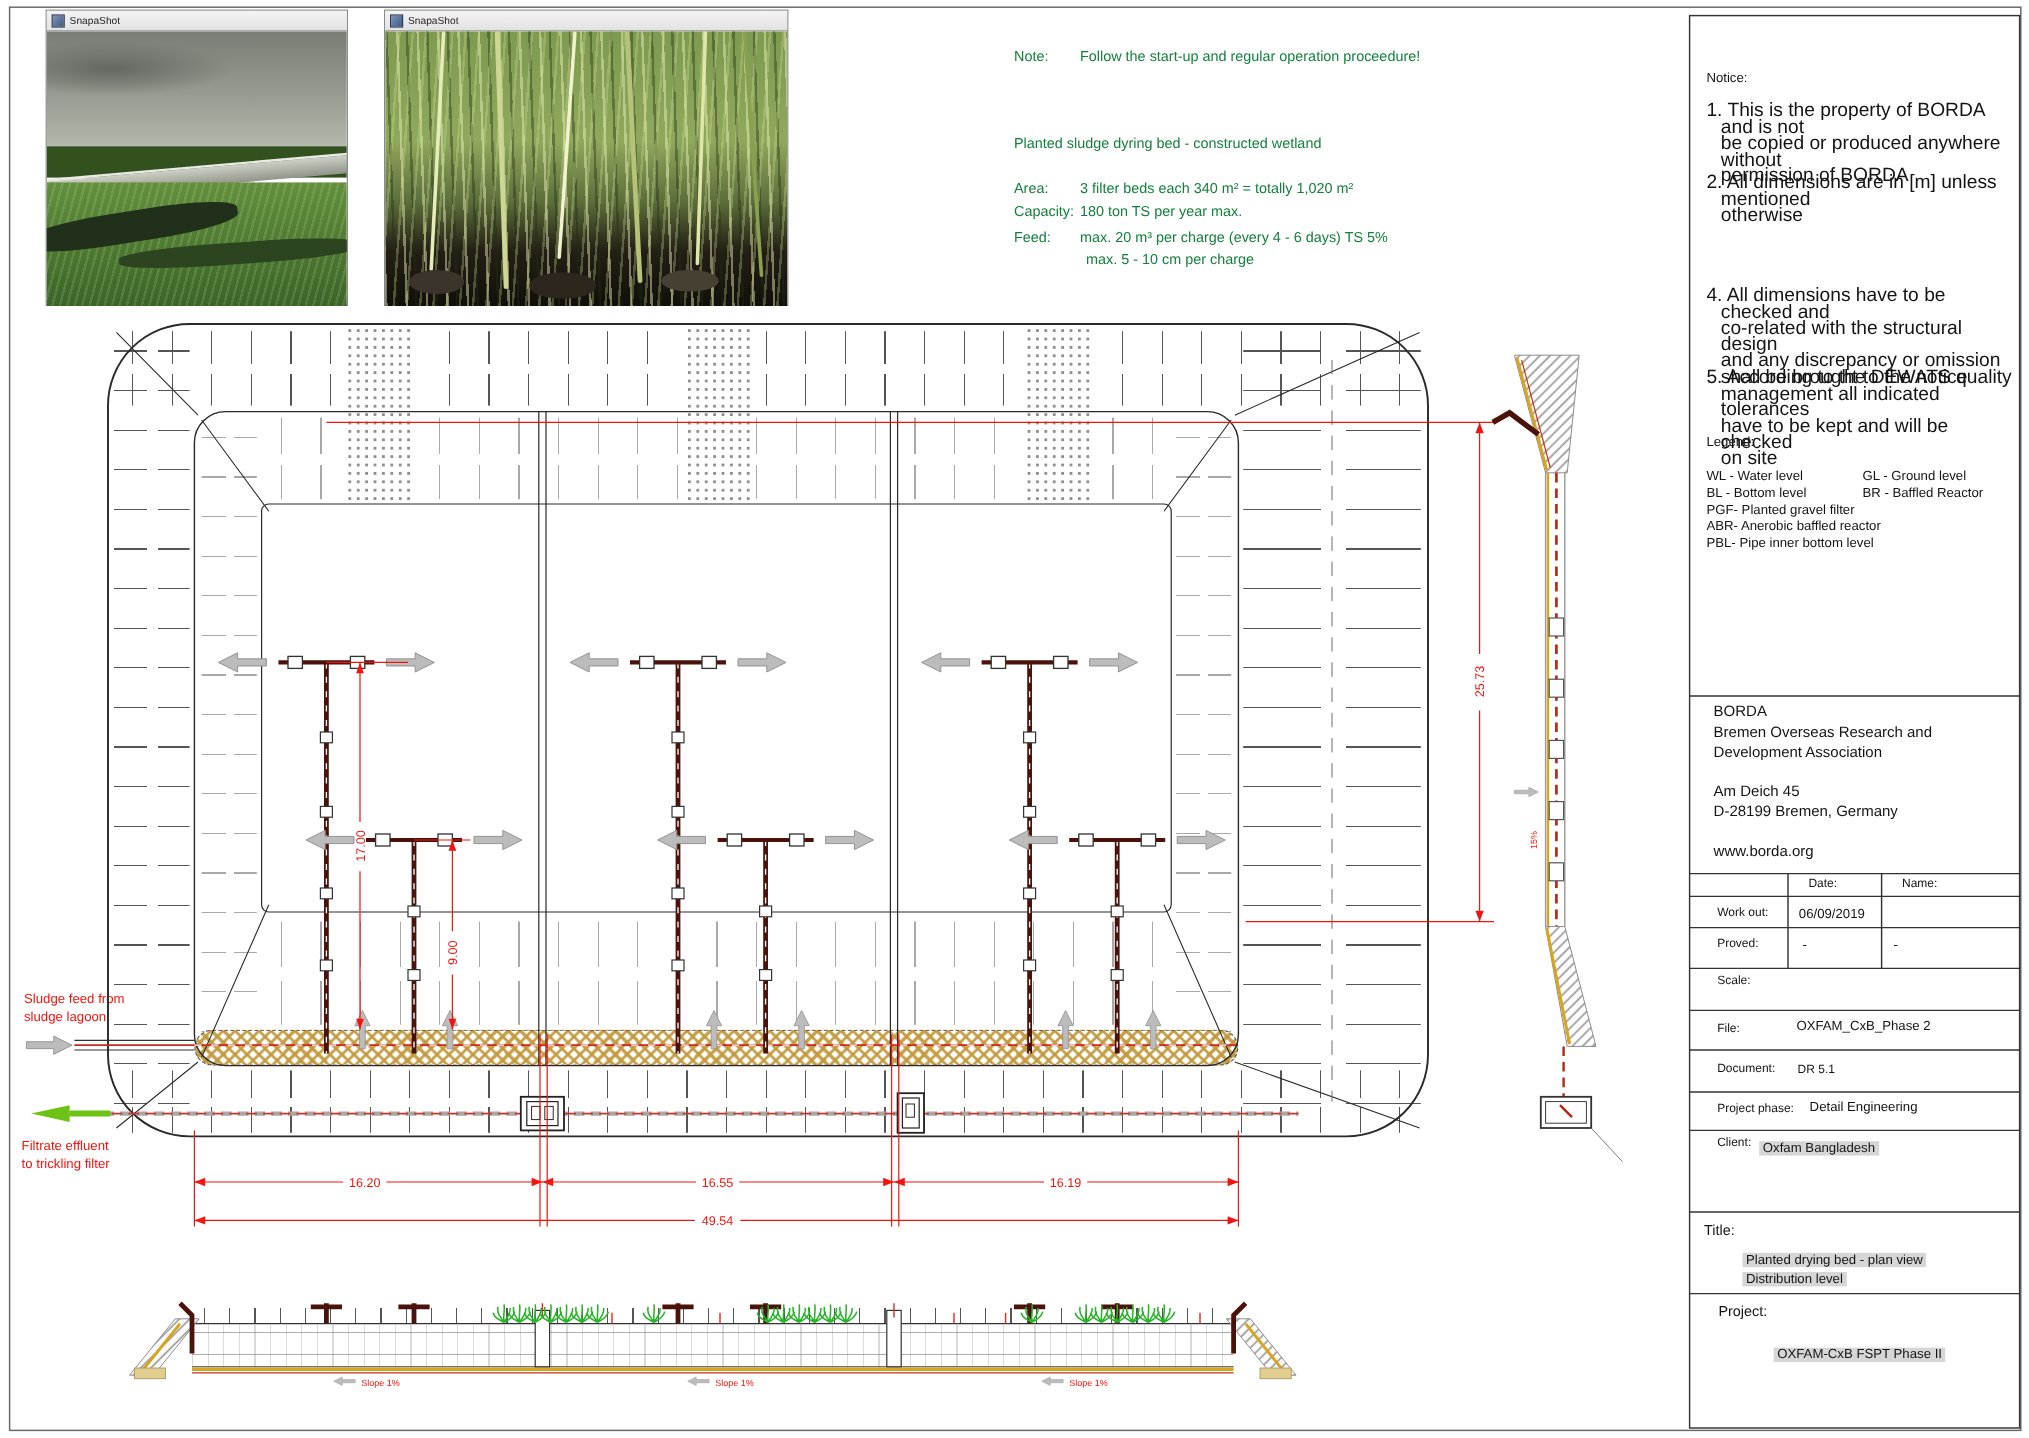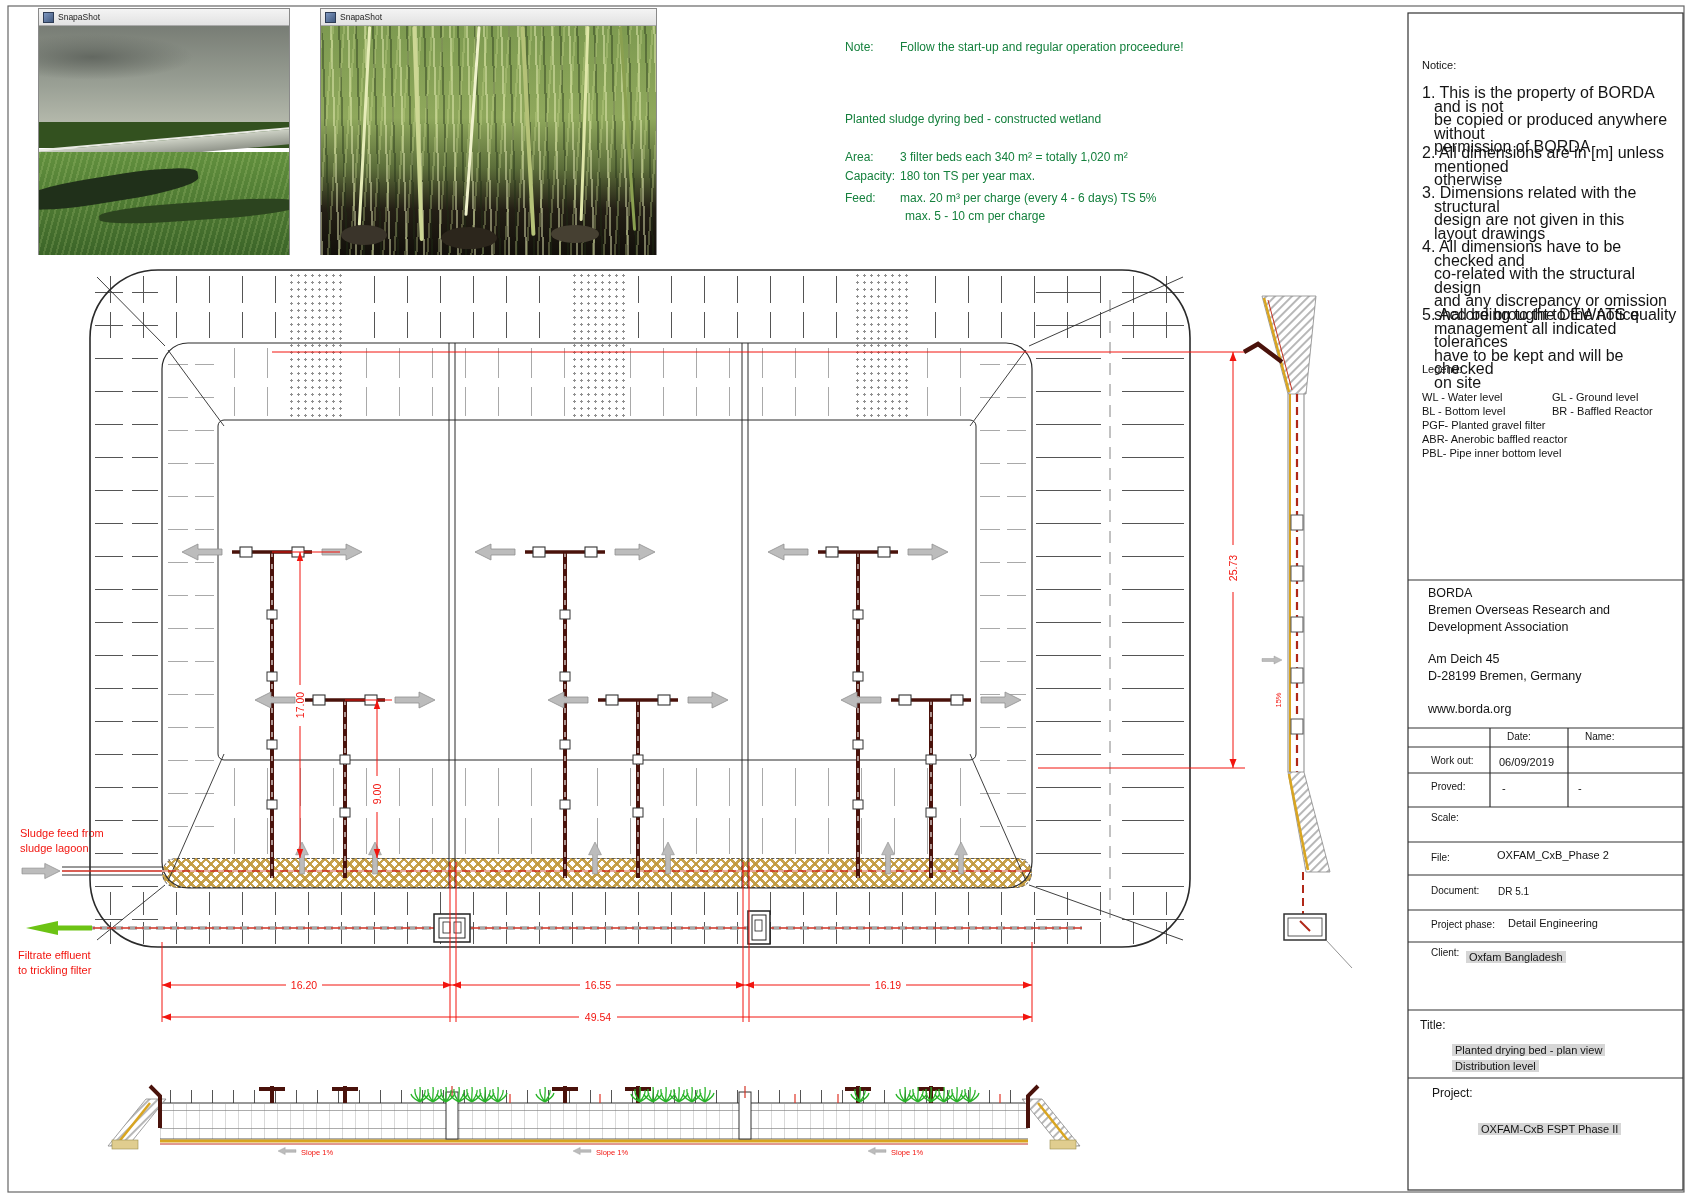--- a/index.html
+++ b/index.html
@@ -412,23 +412,20 @@
       <div class="abs" style="left:230px;bottom:12px;width:48px;height:18px;background:#464032;border-radius:50%;"></div>
     </div>
   </div>
 
   <div class="abs t" style="left:1422px;top:58px;">Notice:</div>
   <div class="abs notice" style="left:1422px;top:86px;">1. This is the property of BORDA and is not
 be copied or produced anywhere without
 permission of BORDA</div>
   <div class="abs notice" style="left:1422px;top:146px;">2. All dimensions are in [m] unless mentioned
 otherwise</div>
-  <div class="abs notice" style="left:1422px;top:186px;">3. Dimensions related with the structural
-design are not given in this
-layout drawings</div>
   <div class="abs notice" style="left:1422px;top:240px;">4. All dimensions have to be checked and
 co-related with the structural design
 and any discrepancy or omission
 shall be brought to the notice</div>
   <div class="abs notice" style="left:1422px;top:308px;">5. According to the DEWATS quality
 management all indicated tolerances
 have to be kept and will be checked
 on site</div>
 
   <div class="abs t" style="left:1422px;top:362px;">Legend:</div>

